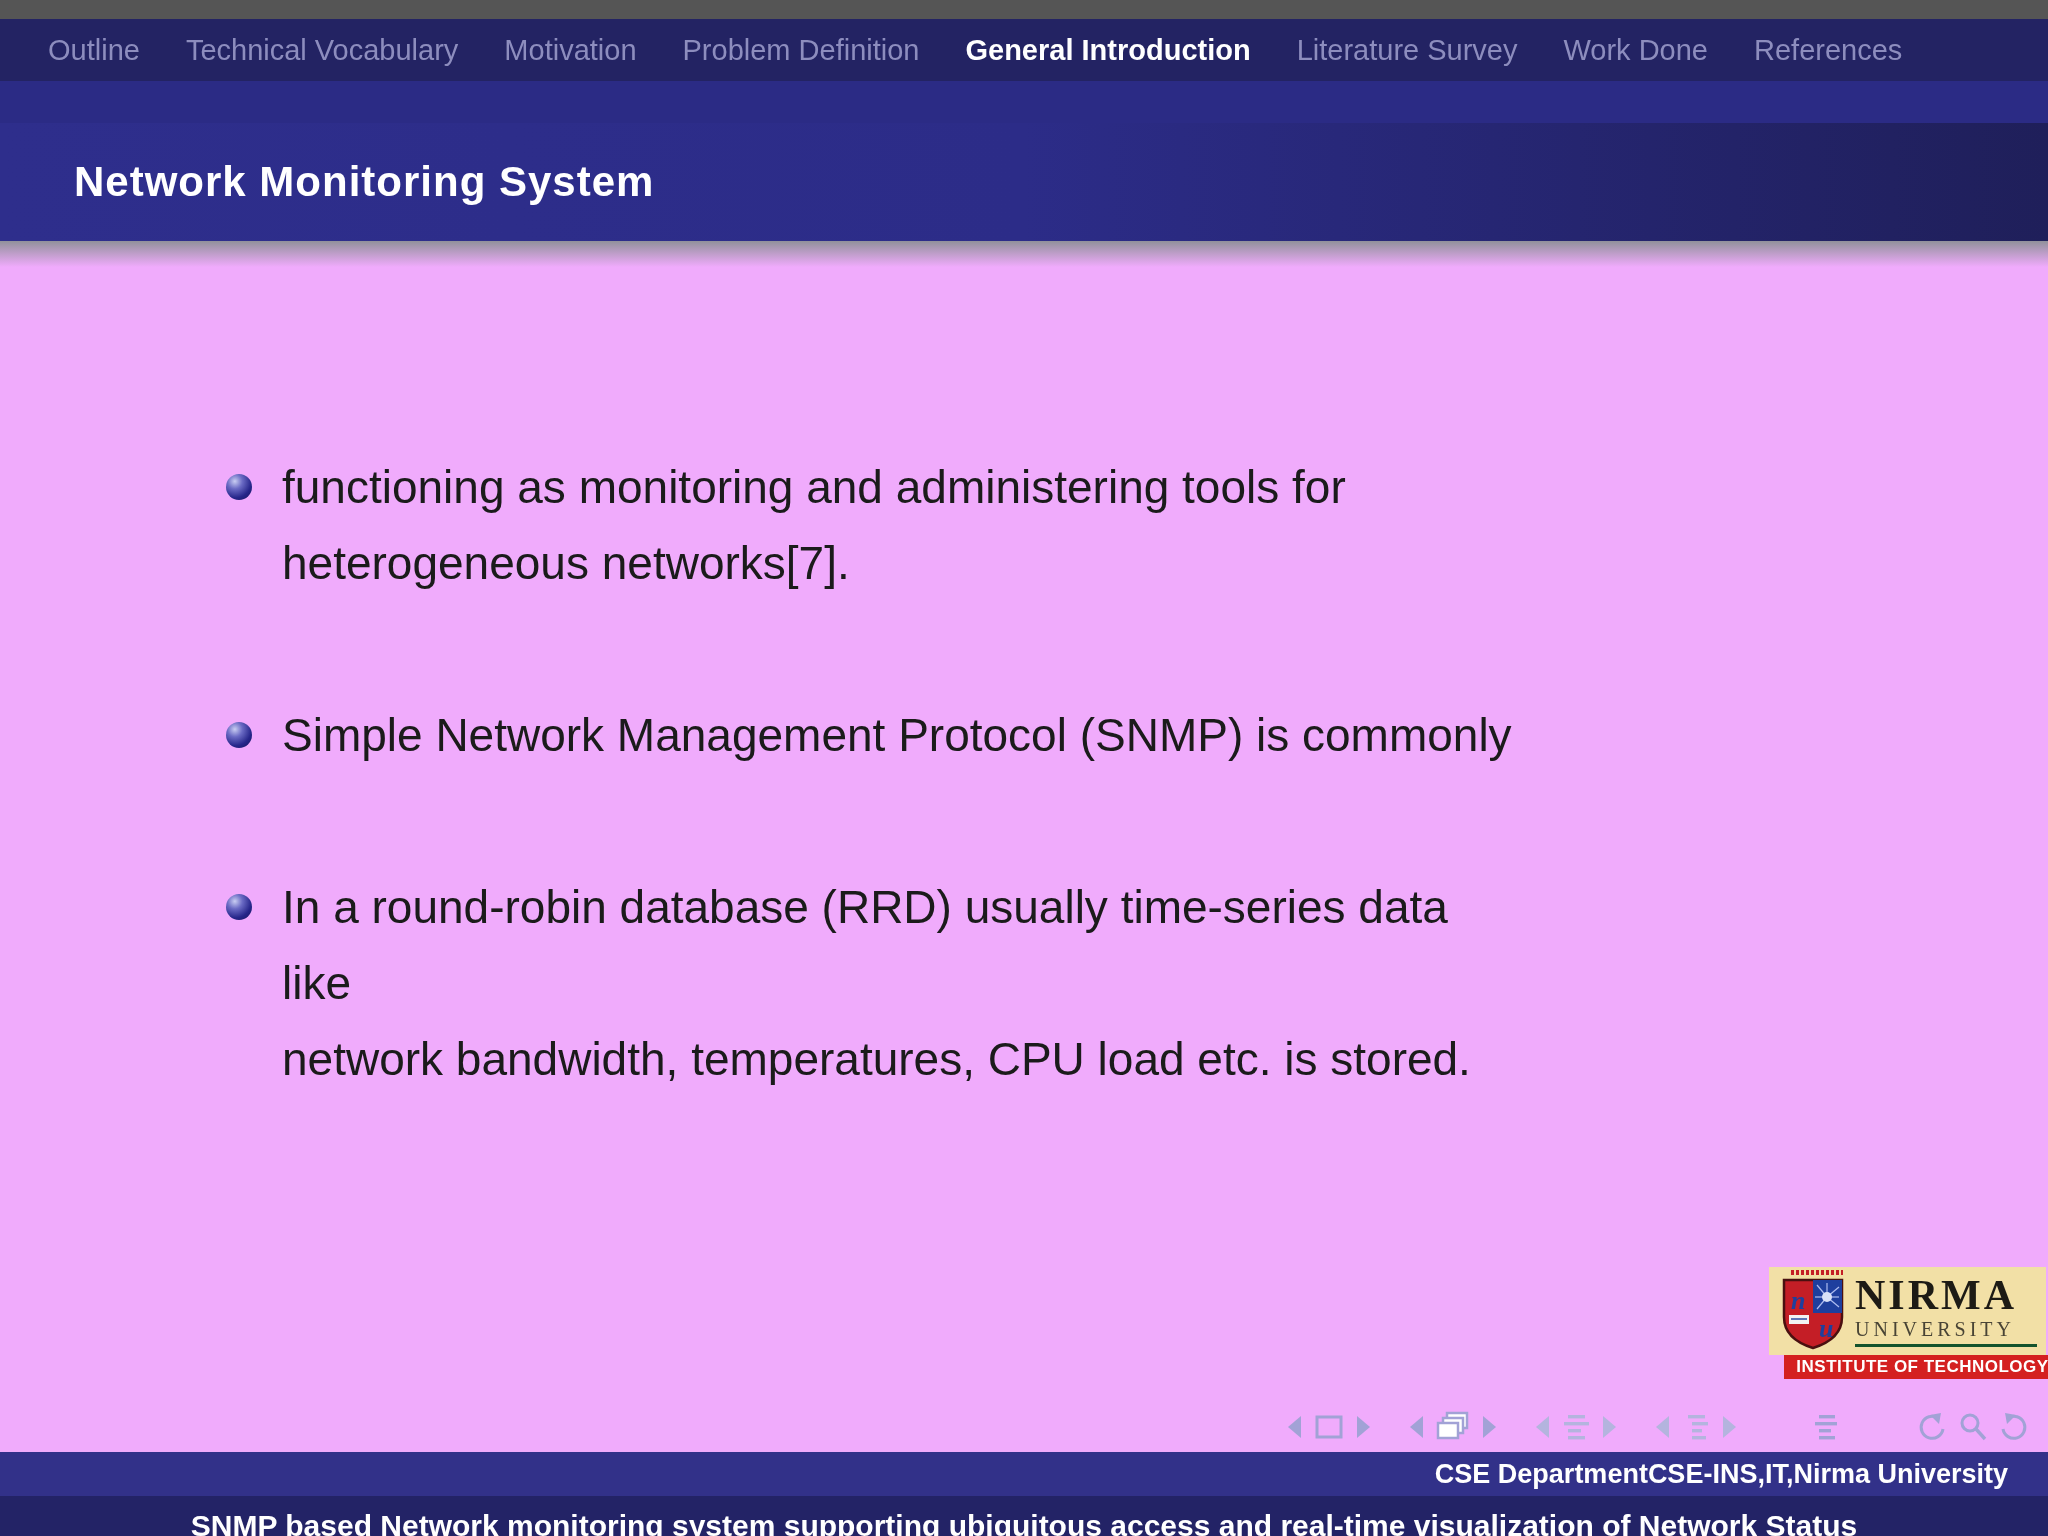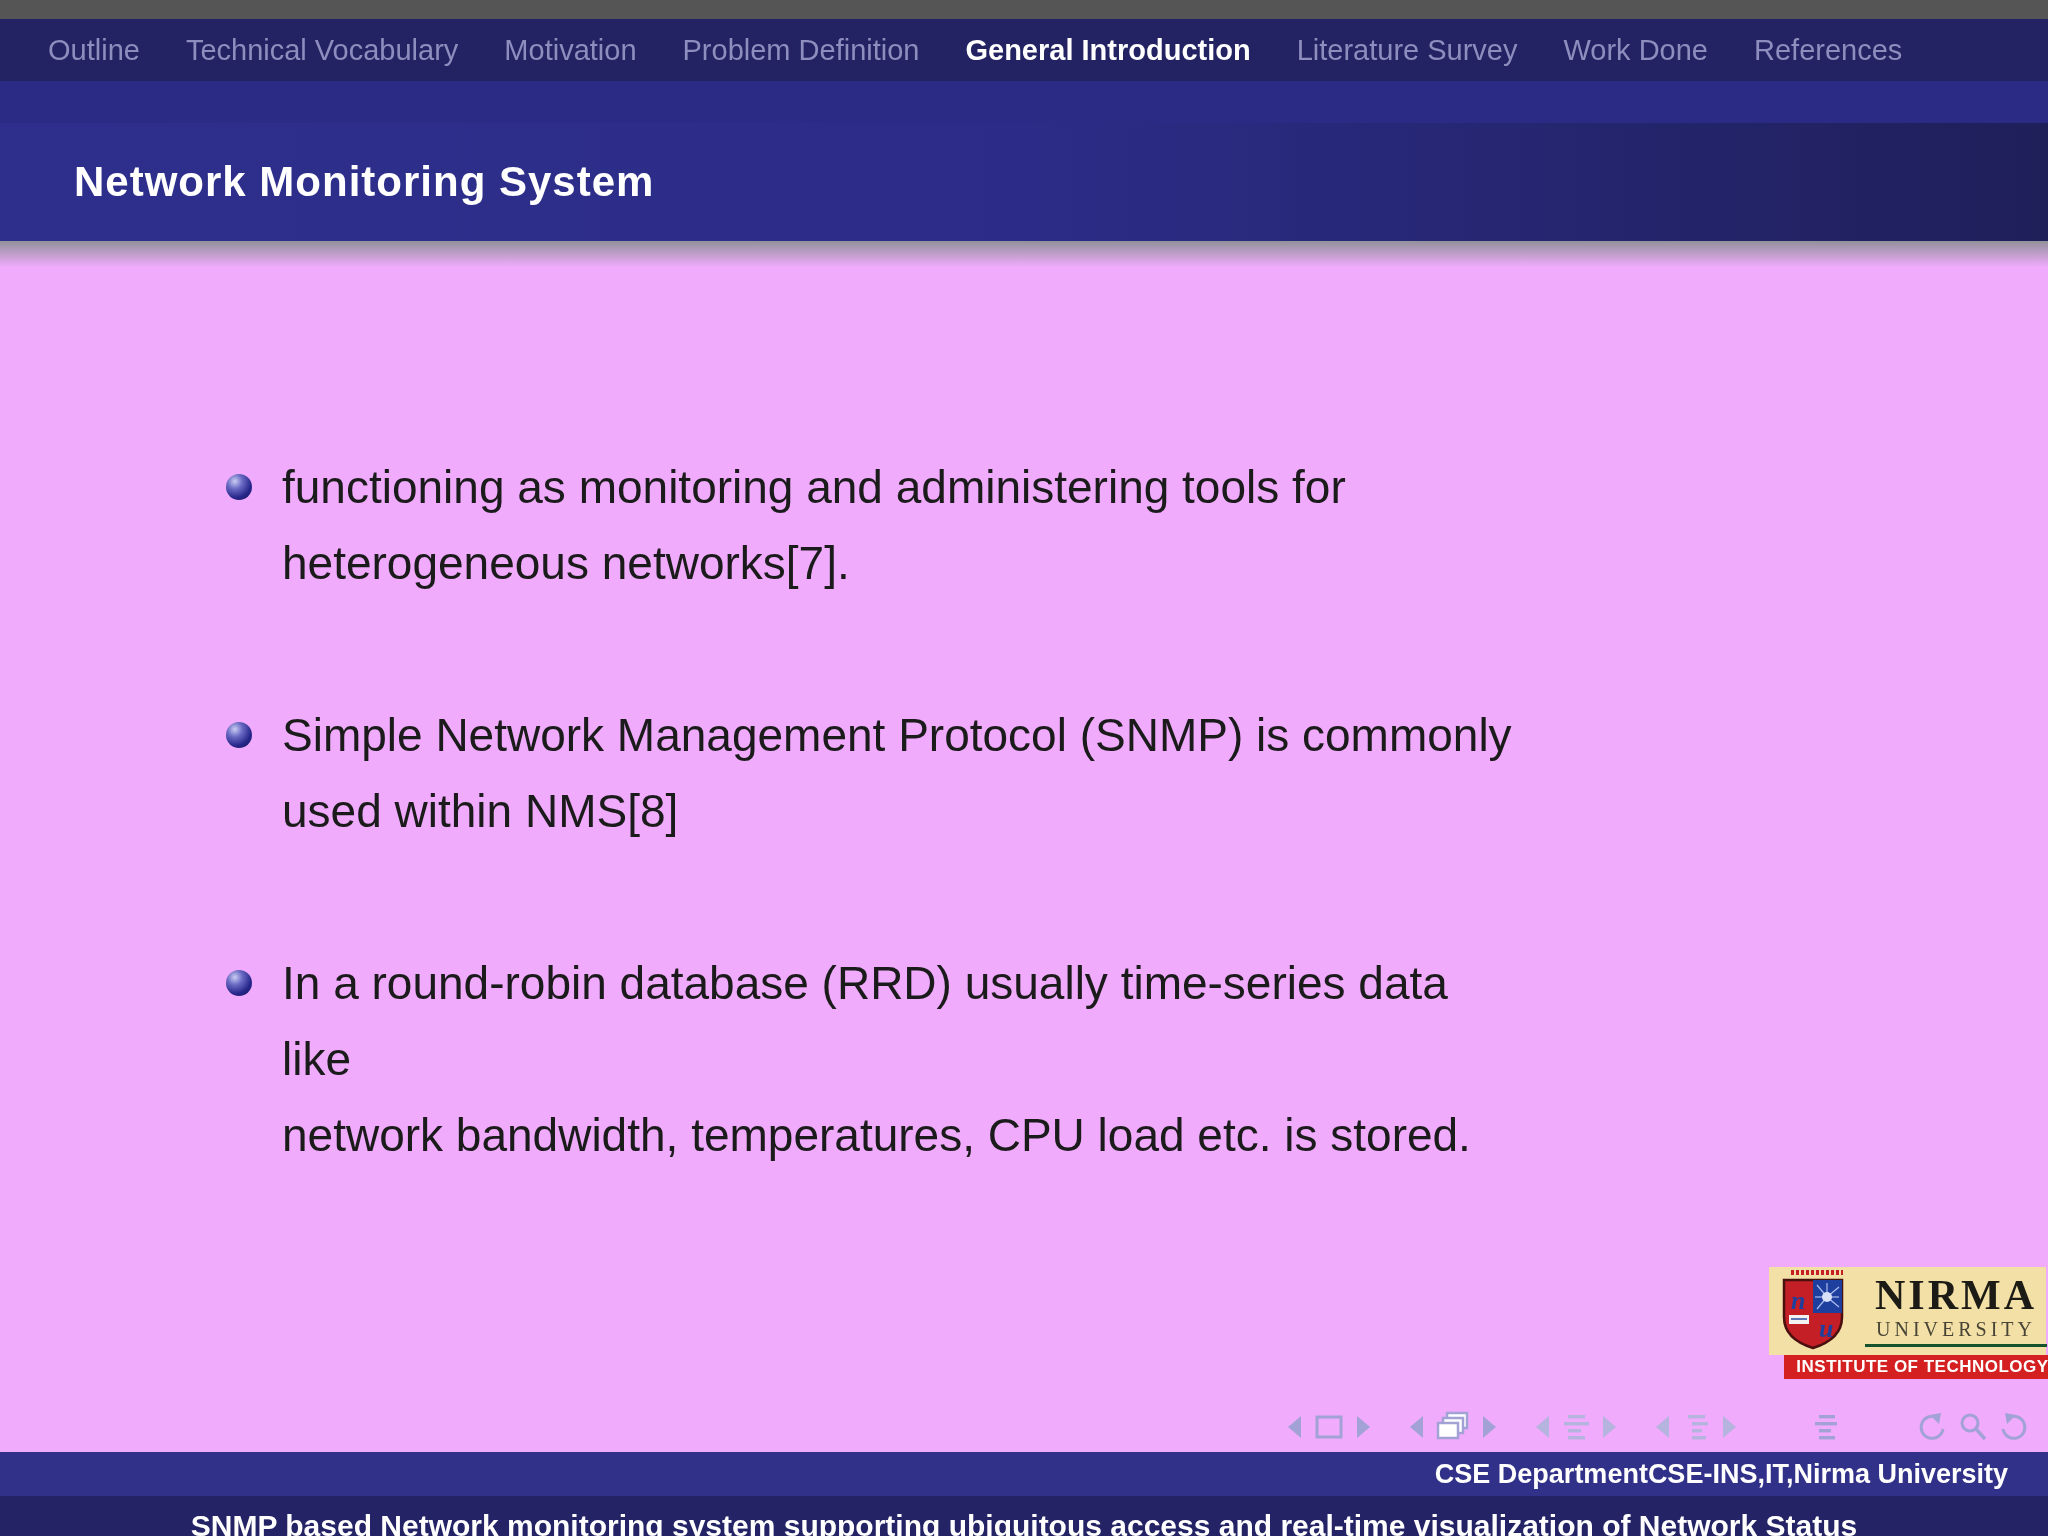--- a/index.html
+++ b/index.html
@@ -67,21 +67,21 @@
     position:absolute; left:15px; top:88px; width:277px; height:24px;
     background:#d42020; color:#ffffff;
     font-size:17px; font-weight:bold; letter-spacing:0.5px;
     display:flex; align-items:center; justify-content:center;
   }
   .shield-script {
     position:absolute; left:22px; top:3px; width:52px; height:5px;
     background:repeating-linear-gradient(to right,#c41e26 0 3px, rgba(0,0,0,0) 3px 5px);
   }
   .shield { position:absolute; left:12px; top:10px; }
-  .logo-text { position:absolute; left:96px; top:6px; width:182px; text-align:center; }
+  .logo-text { position:absolute; left:86px; top:6px; width:182px; }
   .logo-name {
     font-family:"Liberation Serif", serif; font-weight:bold;
     font-size:42px; letter-spacing:3px; color:#1d1b15; line-height:44px;
   }
   .logo-sub {
     font-family:"Liberation Serif", serif; font-size:20px;
     letter-spacing:4px; color:#494435; line-height:24px;
     border-bottom:3px solid #14532d; padding-bottom:3px;
   }
 
@@ -135,21 +135,20 @@
       <span class="ball"></span>
       <div class="btext">
         <div>functioning as monitoring and administering tools for</div>
         <div>heterogeneous networks[7].</div>
       </div>
     </li>
     <li>
       <span class="ball"></span>
       <div class="btext">
         <div>Simple Network Management Protocol (SNMP) is commonly</div>
-        <div>used within NMS[8]</div>
       </div>
     </li>
     <li>
       <span class="ball"></span>
       <div class="btext">
         <div>In a round-robin database (RRD) usually time-series data like</div>
         <div>network bandwidth, temperatures, CPU load etc.  is stored.</div>
       </div>
     </li>
   </ul>

